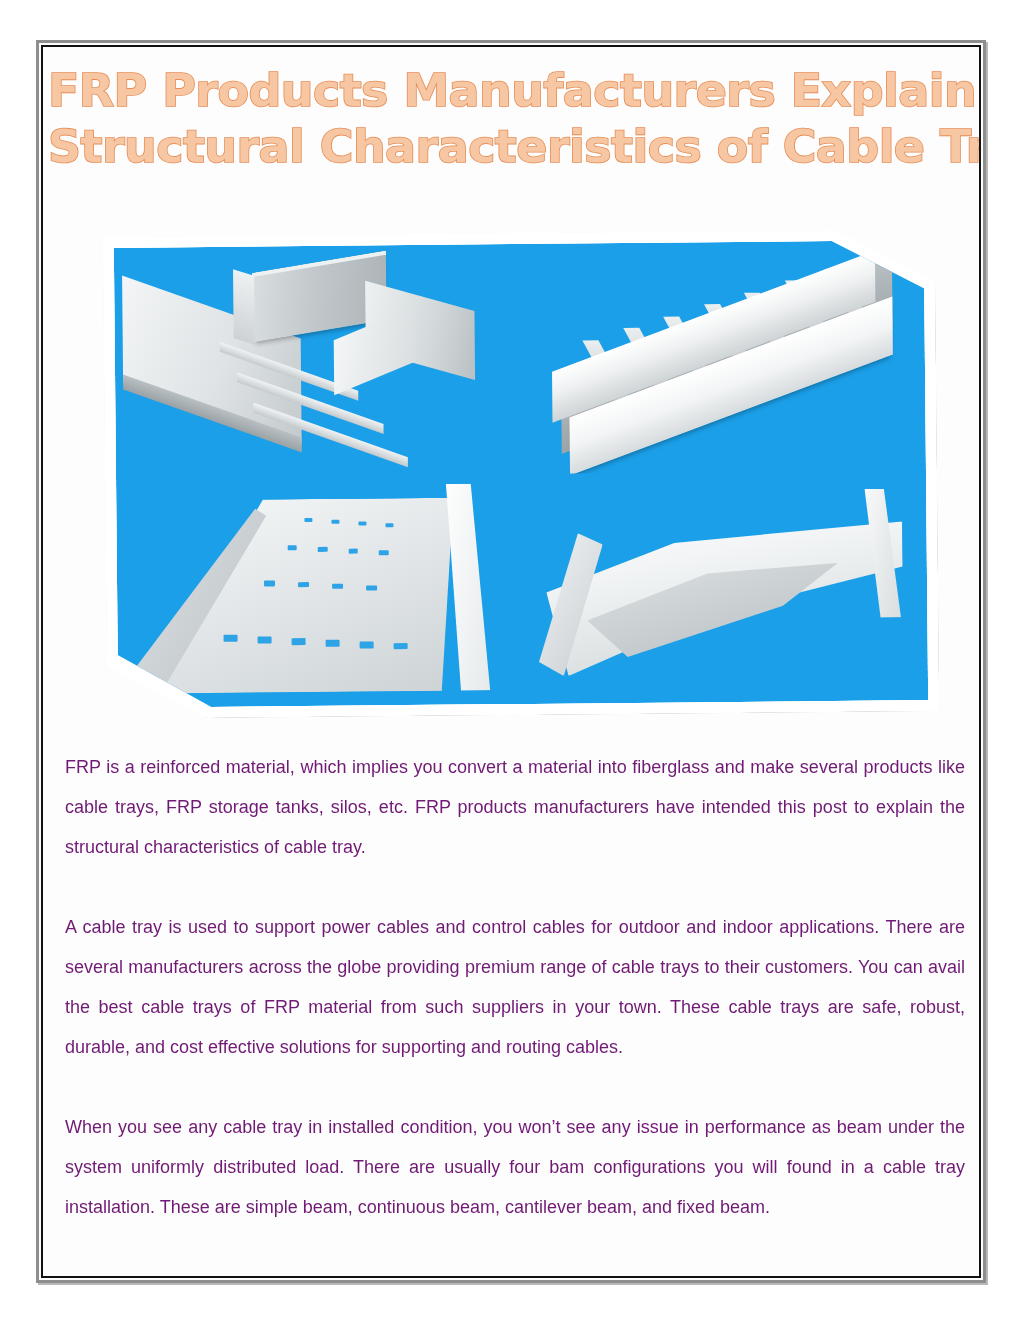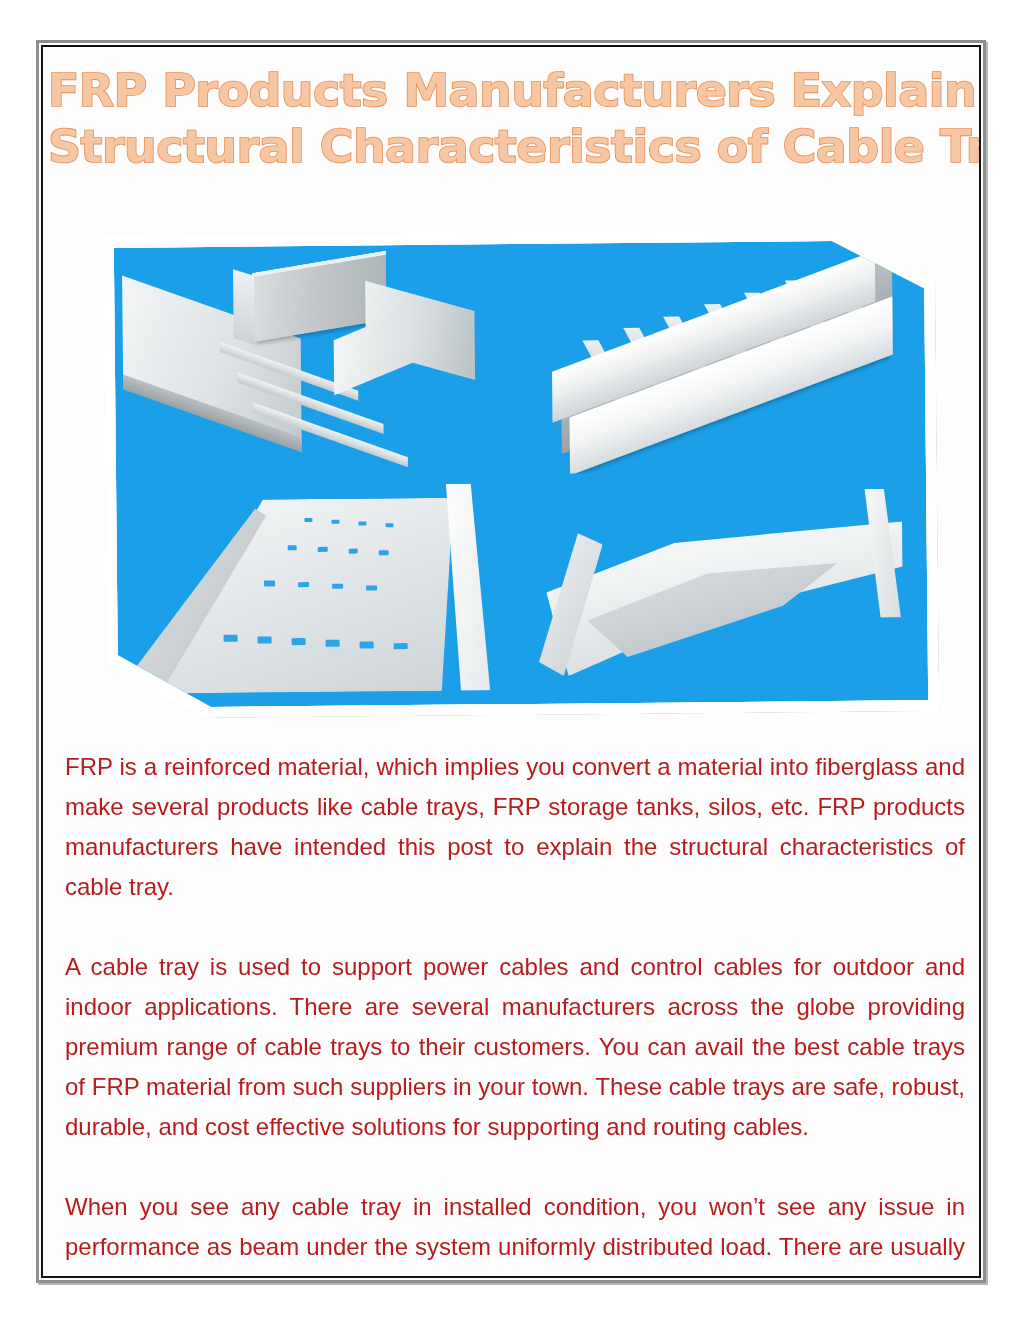--- a/index.html
+++ b/index.html
@@ -207,23 +207,23 @@
 
   
   .body-copy {
     position: absolute;
     left: 22px;
     right: 14px;
     top: 700px;
   }
   .para {
     font-family: "Liberation Sans", sans-serif;
-    font-size: 24px;
+    font-size: 18px;
     line-height: 40px;
-    color: #b91c1c;
+    color: #701a75;
     text-align: justify;
     margin-bottom: 40px;
   }
   .para:last-child { margin-bottom: 0; }
 </style>
 </head>
 <body>
 
 <div class="page">
   <div class="page-inner">

